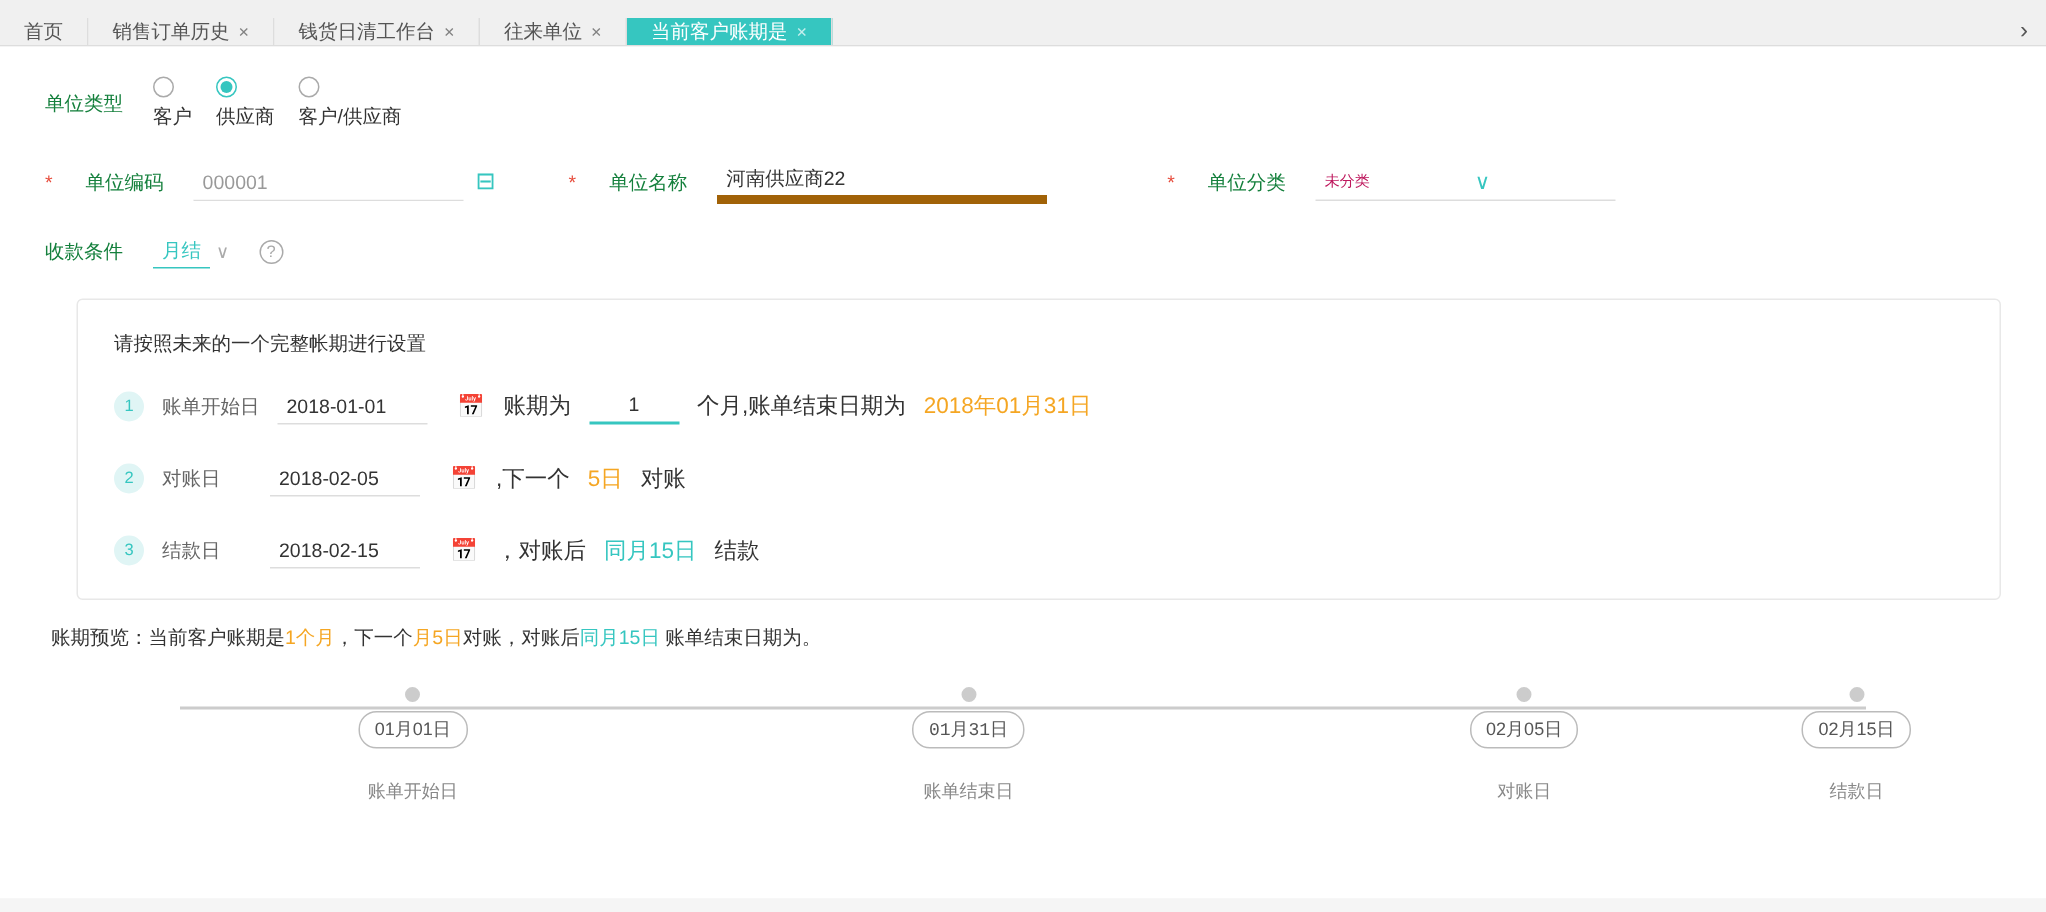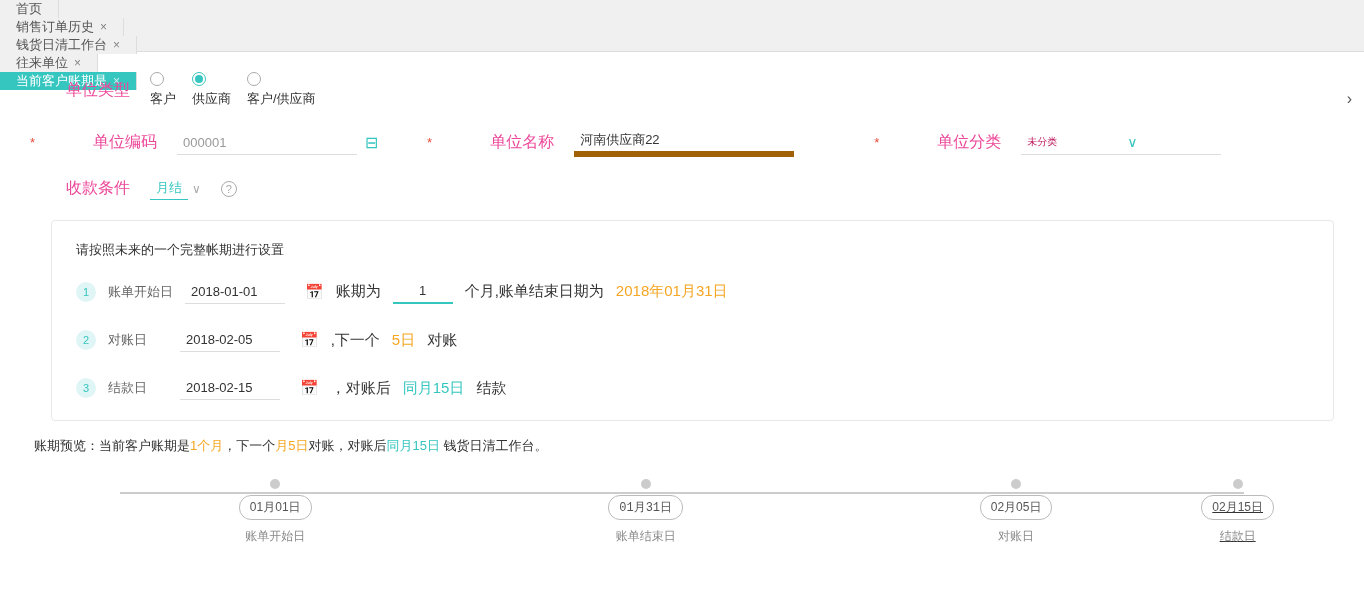--- a/index.html
+++ b/index.html
@@ -1,25 +1,24 @@
 <!DOCTYPE html>
 <html><head>
   <meta charset="utf-8">
   <style>
     * { box-sizing: border-box; margin: 0; padding: 0; }
     body { font-family: "PingFang SC", "Microsoft YaHei", sans-serif; font-size: 13px; color: #333; background: #f5f5f5; }
 
     
     .tab-bar {
       display: flex;
-      align-items: flex-start;
+      align-items: flex-end;
       background: #f0f0f0;
       border-bottom: 1px solid #ddd;
-      height: 52px;
-      flex-direction: column;
+      height: 31px;
     }
     .tab {
       display: flex;
       align-items: center;
       padding: 0 16px;
       cursor: pointer;
       font-size: 13px;
       color: #555;
       border-right: 1px solid #ddd;
       gap: 6px;
@@ -53,24 +52,23 @@
     }
 
     
     .form-row {
       display: flex;
       align-items: center;
       margin-bottom: 20px;
       gap: 20px;
     }
     .form-label {
-      font-size: 16px;
-      color: #ec4899;
+      font-size: 13px;
+      color: #15803d;
       white-space: nowrap;
-      margin-left: 36px;
     }
     .required { color: #e74c3c; margin-right: 2px; }
     .radio-group {
       display: flex;
       align-items: center;
       gap: 16px;
     }
     .radio-item {
       display: flex;
       align-items: flex-start;
@@ -274,21 +272,21 @@
       margin-bottom: 6px;
     }
     .tl-item-badge {
       border: 1px solid #bbb;
       border-radius: 12px;
       padding: 3px 10px;
       font-size: 12px;
       color: #555;
       background: #fff;
       white-space: nowrap;
-      margin-bottom: 8px;
+      margin-bottom: 20px;
     }
     .tl-item-label {
       font-size: 12px;
       color: #888;
       white-space: nowrap;
     }
   </style>
 </head>
 <body>
 
@@ -399,21 +397,21 @@
         <input type="text" class="date-input" value="2018-02-15" style="">
         <span class="cal-icon">📅</span>
       </div>
       <span class="period-text">，对账后</span>
       <span class="period-text highlight-teal">同月15日</span>
       <span class="period-text">结款</span>
     </div>
   </div>
 
   <div class="preview-text">
-    <span>账期预览：当前客户账期是</span><span class="highlight-orange">1个月</span><span>，下一个</span><span class="highlight-orange">月5日</span><span>对账，对账后</span><span class="highlight-teal">同月15日</span><span> </span><span>钱货日清工作台。</span>
+    <span>账期预览：当前客户账期是</span><span class="highlight-orange">1个月</span><span>，下一个</span><span class="highlight-orange">月5日</span><span>对账，对账后</span><span class="highlight-teal">同月15日</span><span> </span><span>账单结束日期为。</span>
   </div>
 
   <div style="position:relative; padding: 0 60px 20px 60px;">
 
     <div style="position:absolute; top:13px; left:90px; right:90px; height:2px; background:#ccc; z-index:0;"></div>
 
     <div style="display:flex; justify-content:space-between; align-items:flex-start; position:relative; z-index:1;">
 
       <div class="tl-item" style="align-items:center;">
         <div class="tl-item-dot"></div>
@@ -426,21 +424,21 @@
         <div class="tl-item-badge">01月31日</div>
         <div class="tl-item-label">账单结束日</div>
       </div>
 
       <div class="tl-item" style="align-items:center;">
         <div class="tl-item-dot"></div>
         <div class="tl-item-badge">02月05日</div>
         <div class="tl-item-label">对账日</div>
       </div>
 
-      <div class="tl-item" style="align-items:center;text-decoration:underline;">
+      <div class="tl-item" style="align-items:center;">
         <div class="tl-item-dot"></div>
         <div class="tl-item-badge">02月15日</div>
         <div class="tl-item-label">结款日</div>
       </div>
 
     </div>
   </div>
 
 </div>
 

